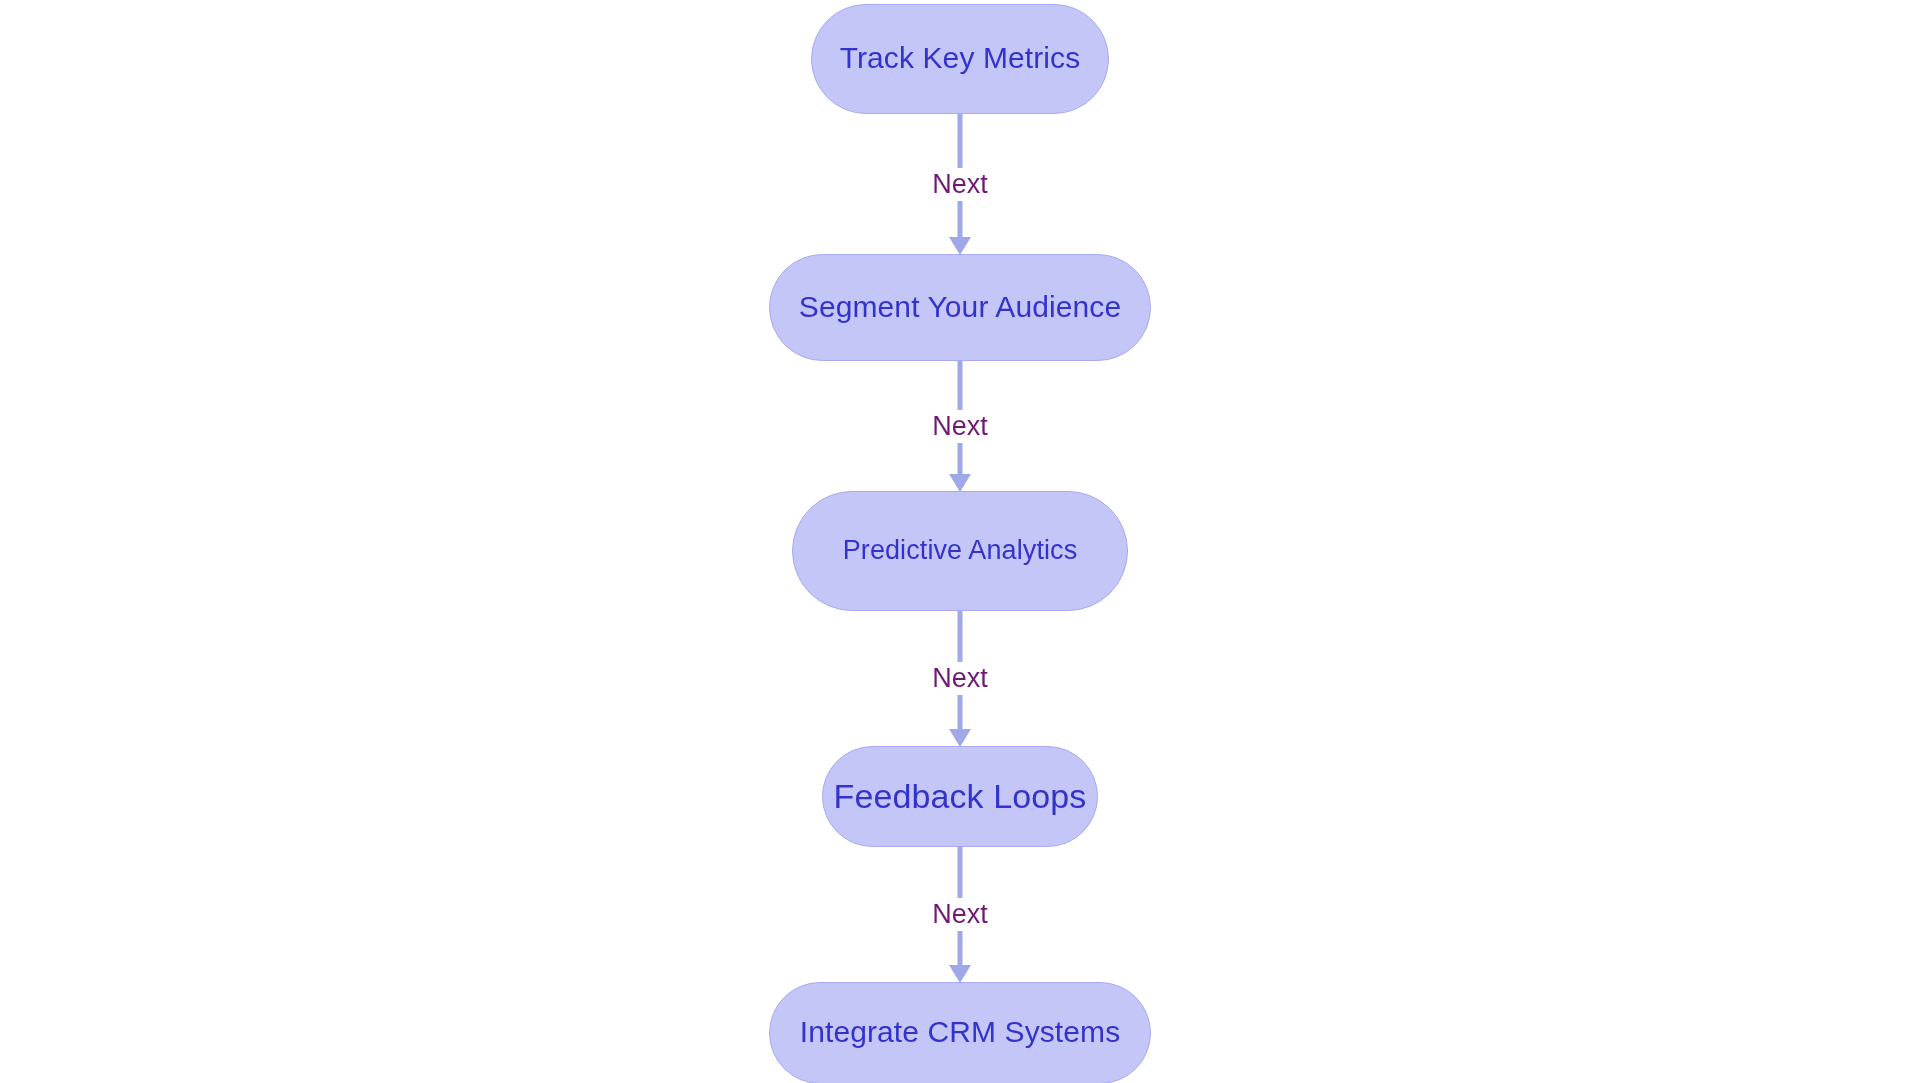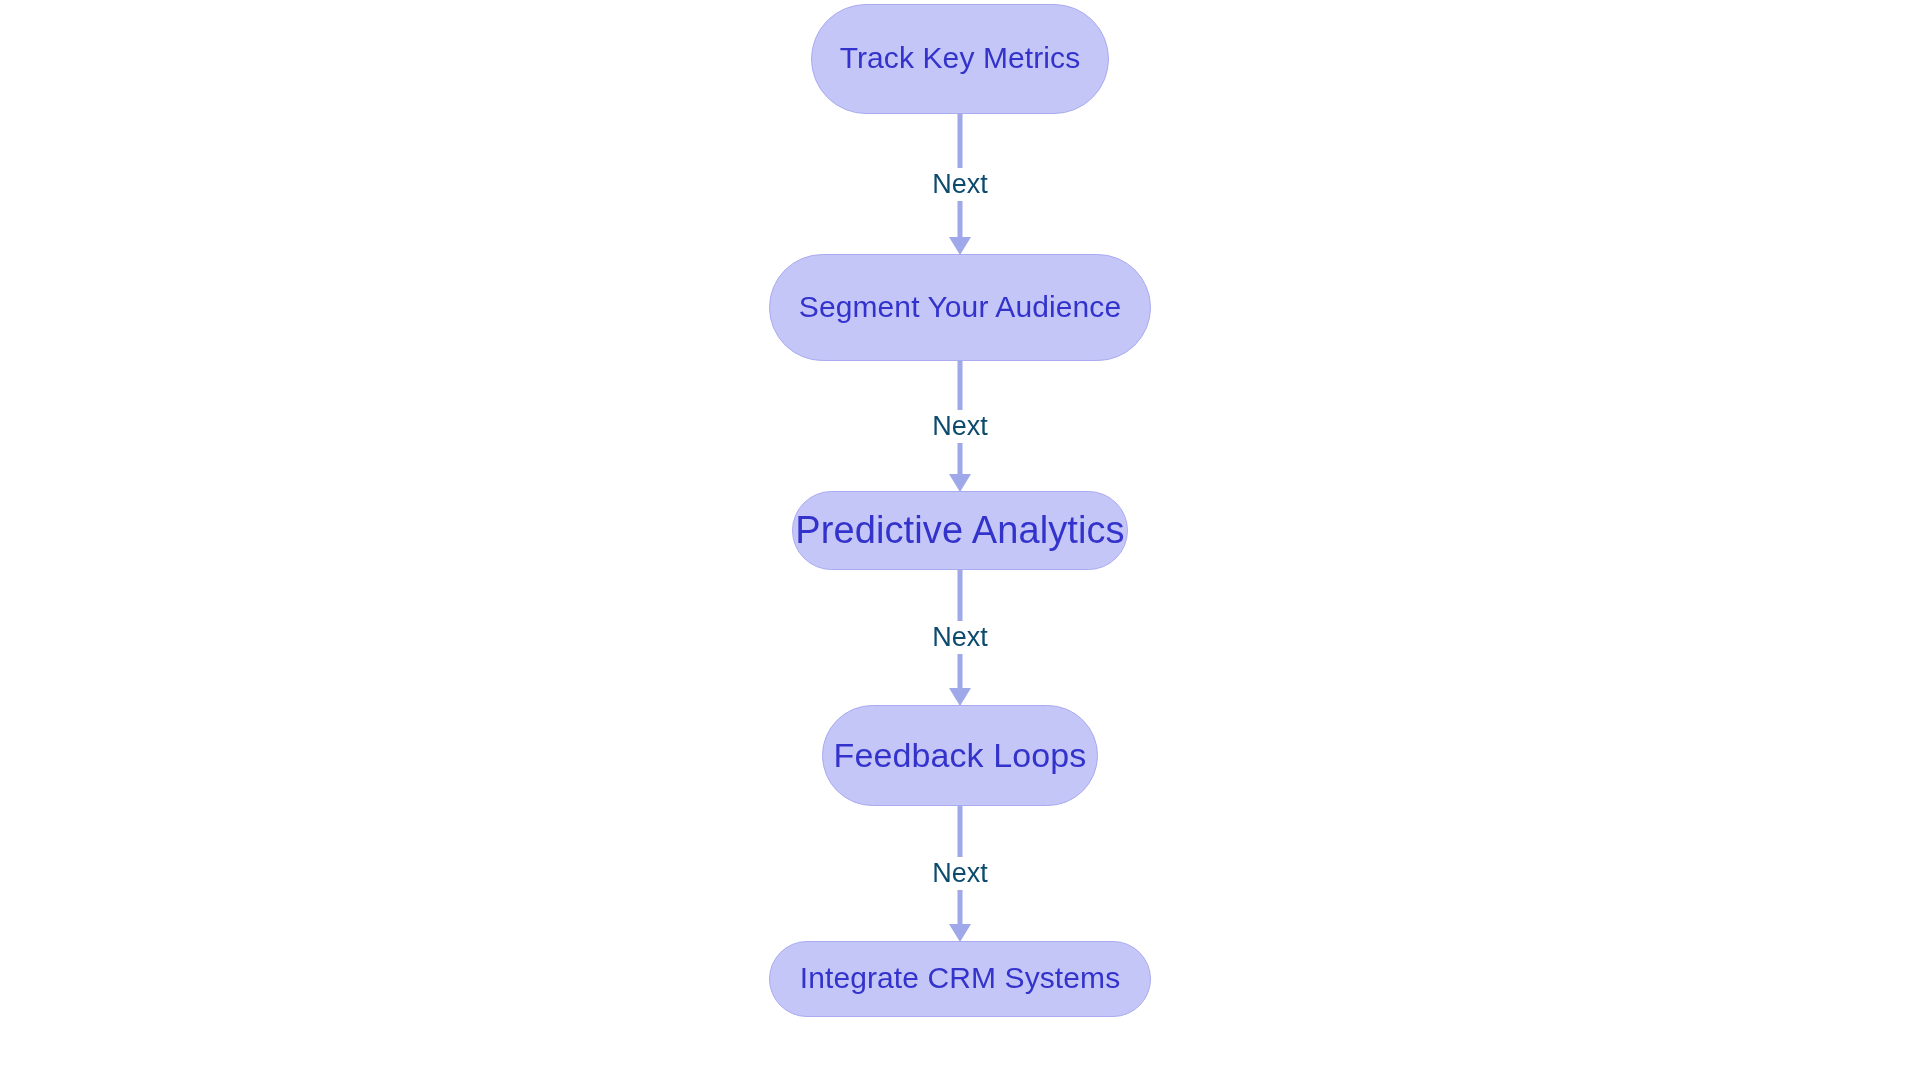--- a/index.html
+++ b/index.html
@@ -52,23 +52,23 @@
 
   .node-label {
     display: block;
     line-height: 1;
     padding-bottom: 2px;
   }
 
   
   .node-0 { width: 298px; height: 110px; font-size: 30px; margin-top: 4px; }
   .node-1 { width: 382px; height: 107px; font-size: 30px; }
-  .node-2 { width: 336px; height: 79px; font-size: 38px; }
+  .node-2 { width: 336px; height: 120px; font-size: 27px; }
   .node-3 { width: 276px; height: 101px; font-size: 34px; }
-  .node-4 { width: 382px; height: 76px; font-size: 30px; }
+  .node-4 { width: 382px; height: 102px; font-size: 30px; }
 
   
   .connector {
     position: relative;
     width: 200px;
     flex: none;
     display: flex;
     align-items: center;
     justify-content: center;
   }
@@ -99,21 +99,21 @@
     height: 0;
     border-left: 11px solid transparent;
     border-right: 11px solid transparent;
     border-top: 18px solid #9fa8e8;
   }
 
   
   .conn-label {
     position: relative;
     z-index: 2;
-    color: #0c4a6e;
+    color: #701a75;
     font-size: 27px;
     line-height: 1;
     background: #ffffff;
     padding: 3px 7px;
     white-space: nowrap;
   }
 </style>
 </head>
 <body>
 

